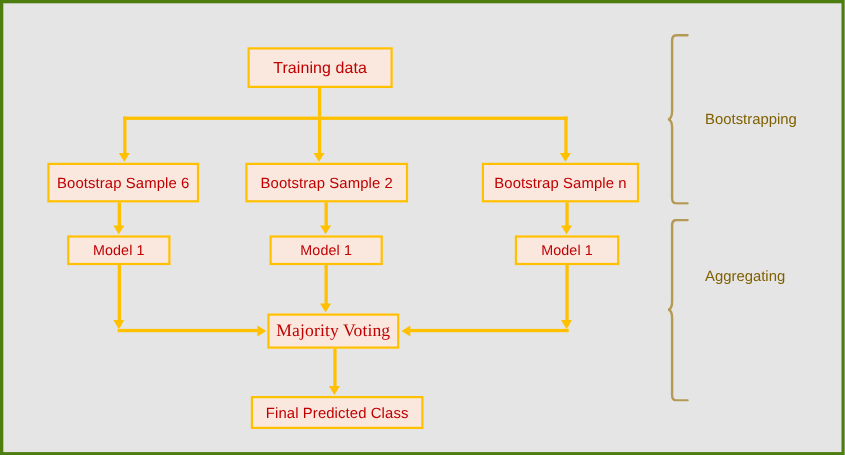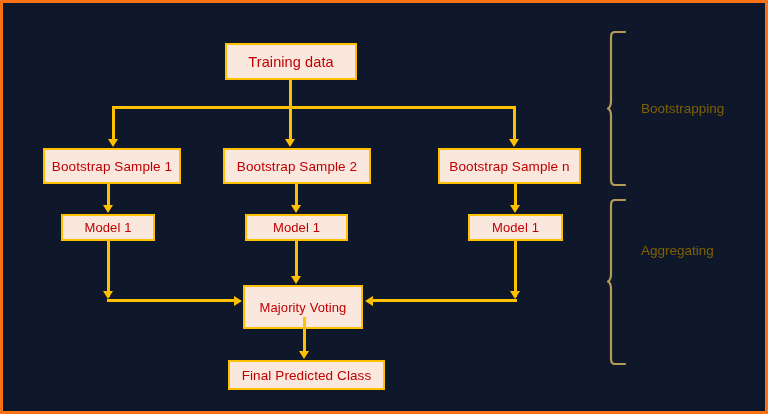--- a/index.html
+++ b/index.html
@@ -4,22 +4,22 @@
 <style>
   html, body {
     margin: 0;
     padding: 0;
     background: #ffffff;
   }
   #canvas {
     position: relative;
     width: 768px;
     height: 414px;
-    background: #0f172a;
-    border: 3px solid #f97316;
+    background: #e5e5e5;
+    border: 3px solid #4d7c0f;
     box-sizing: border-box;
     overflow: hidden;
     font-family: "Liberation Sans", sans-serif;
   }
 
   
   .node {
     position: absolute;
     box-sizing: border-box;
     background: #fae7de;
@@ -32,21 +32,21 @@
     letter-spacing: .1px;
   }
 
   .n-training   { left: 222px; top: 40px;  width: 132px; height: 37px; font-size: 14.5px; }
   .n-bs1        { left: 40px;  top: 145px; width: 138px; height: 36px; font-size: 13.5px; }
   .n-bs2        { left: 220px; top: 145px; width: 148px; height: 36px; font-size: 13.5px; align-items: center; }
   .n-bsn        { left: 435px; top: 145px; width: 143px; height: 36px; font-size: 13.5px; text-align: right; }
   .n-m1         { left: 58px;  top: 211px; width: 94px;  height: 27px; font-size: 13px; }
   .n-m2         { left: 242px; top: 211px; width: 103px; height: 27px; font-size: 13px; }
   .n-mn         { left: 465px; top: 211px; width: 95px;  height: 27px; font-size: 13px; }
-  .n-vote       { left: 240px; top: 282px; width: 120px; height: 44px; font-size: 13px; }
+  .n-vote       { left: 240px; top: 282px; width: 120px; height: 32px; font-size: 16px; font-family: Liberation Serif, serif; }
   .n-final      { left: 225px; top: 357px; width: 157px; height: 30px; font-size: 13.5px; }
 
   
   .ln {
     position: absolute;
     background: #ffc000;
   }
   .vline { width: 3px; }
   .hline { height: 3px; }
 
@@ -88,21 +88,21 @@
 </head>
 <body>
 
 <div id="canvas">
 
   <div class="node n-training">
     <span>Training data</span>
   </div>
 
   <div class="node n-bs1">
-    <span>Bootstrap Sample 1</span>
+    <span>Bootstrap Sample 6</span>
   </div>
 
   <div class="node n-bs2">
     <span>Bootstrap Sample 2</span>
   </div>
 
   <div class="node n-bsn">
     <span>Bootstrap Sample n</span>
   </div>
 

